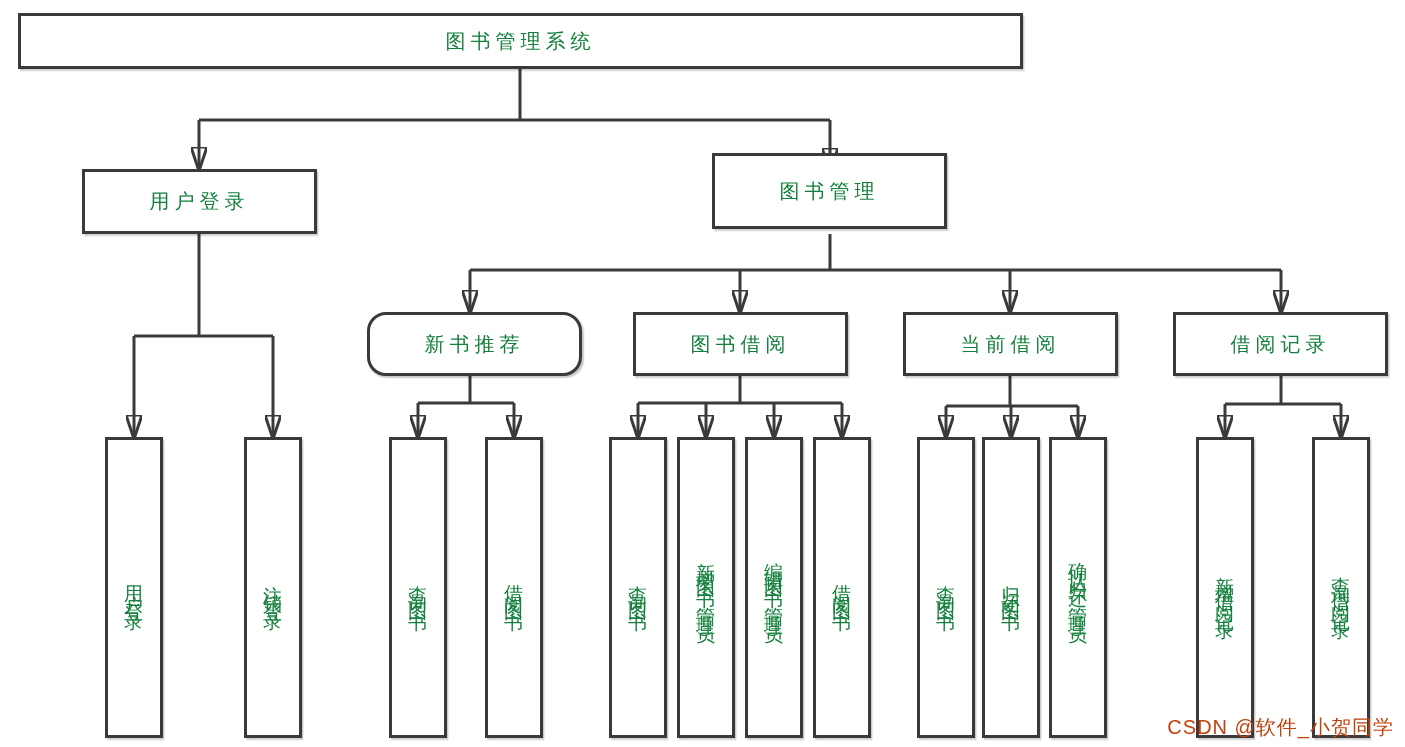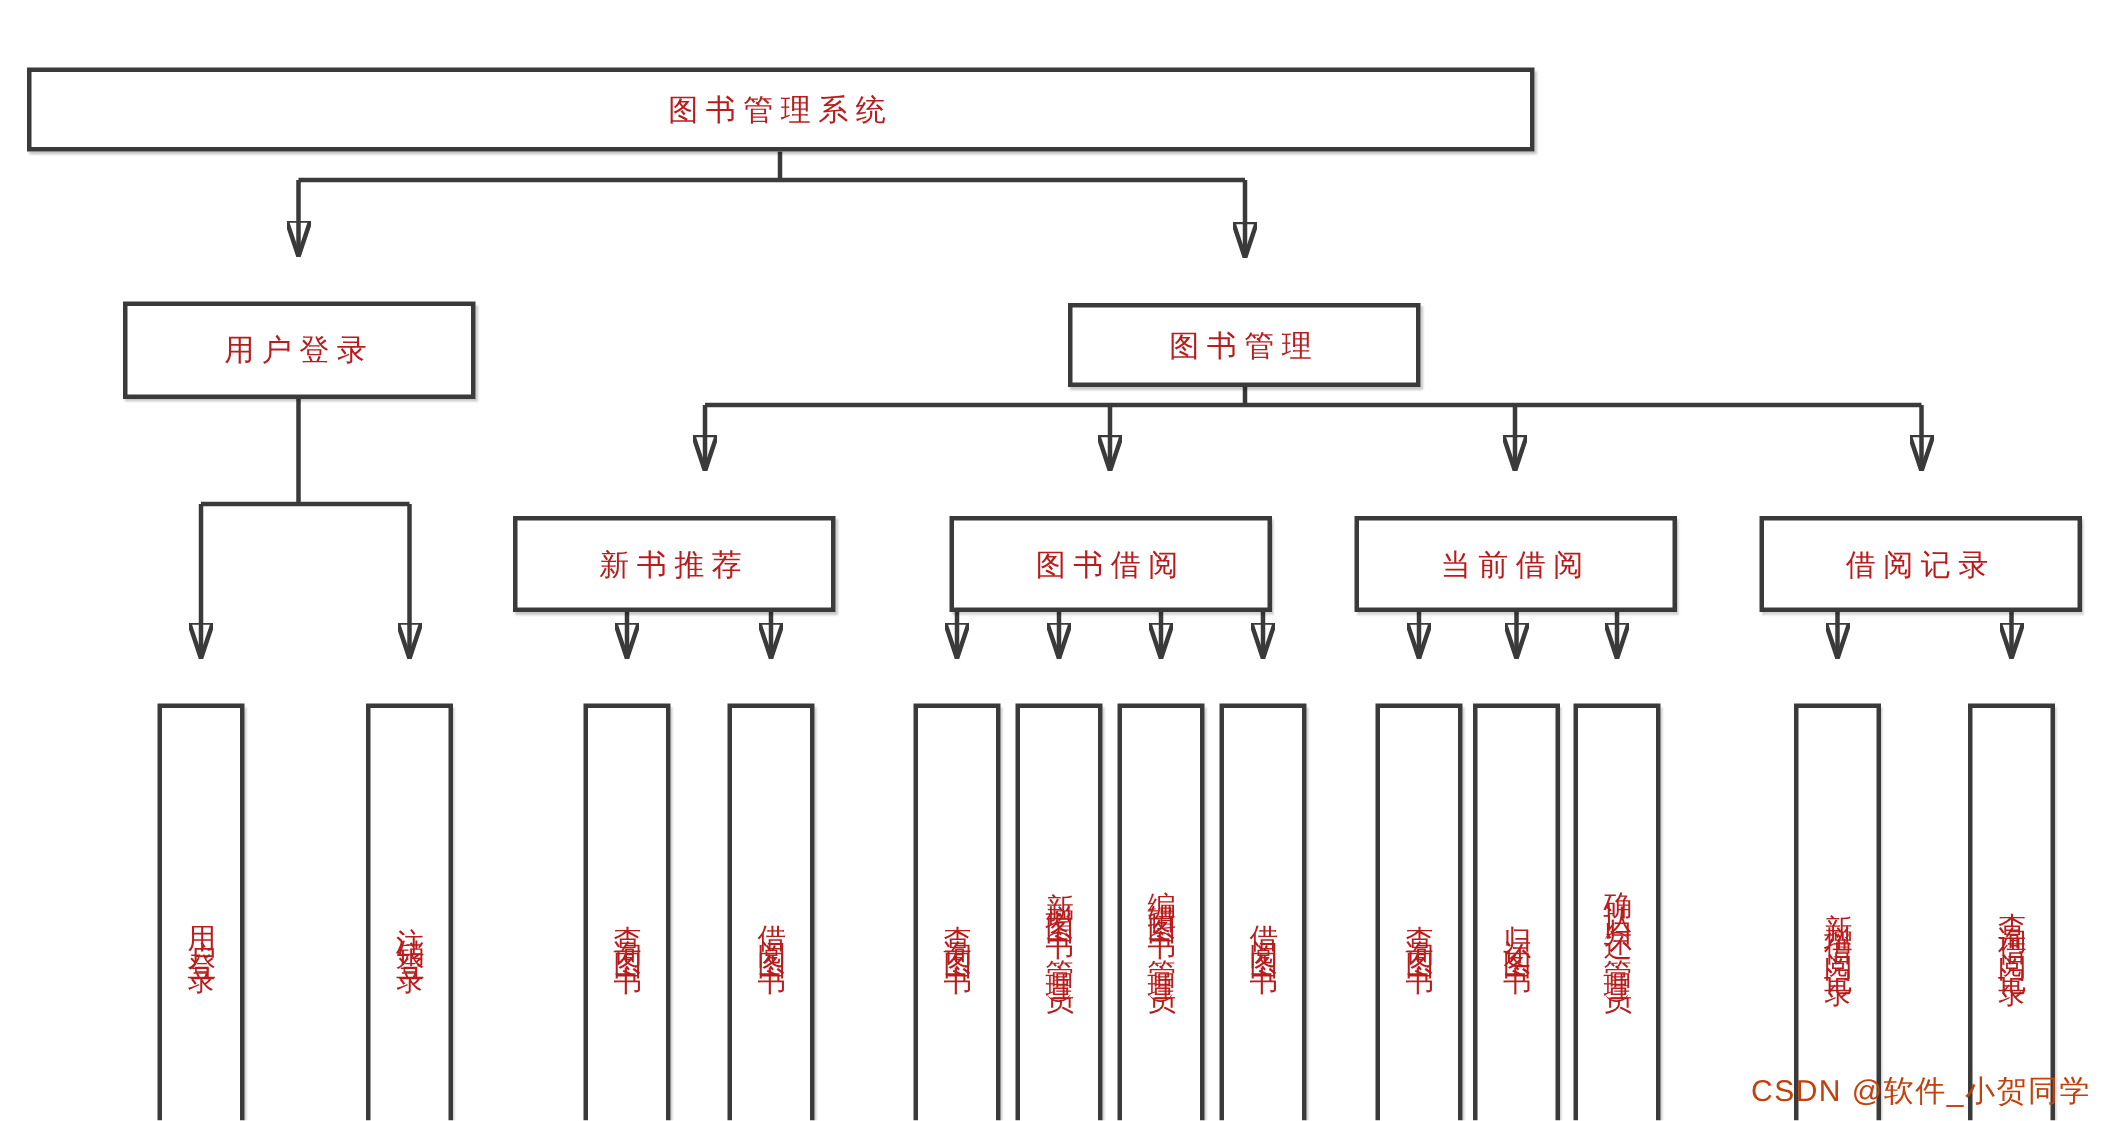--- a/index.html
+++ b/index.html
@@ -14,25 +14,24 @@
   #wires { position: absolute; left: 0; top: 0; width: 1405px; height: 747px; }
   #wires path { stroke: #3a3a3a; stroke-width: 3; fill: none; }
   .node {
     position: absolute;
     box-sizing: border-box;
     border: 3px solid #3a3a3a;
     background: #ffffff;
     display: flex;
     align-items: center;
     justify-content: center;
-    color: #b91c1c;
+    color: #15803d;
     font-size: 20px;
     letter-spacing: 5px;
     box-shadow: 1.5px 2px 1.5px rgba(0,0,0,0.22);
-    margin-top: 32px;
   }
   .vnode { font-size: 19px; letter-spacing: normal; }
   .vnode .vtext {
     writing-mode: vertical-rl;
     letter-spacing: 9px;
     line-height: 1;
     max-height: 292px;
   }
   #watermark {
     position: absolute;
@@ -112,25 +111,25 @@
     </g>
   </svg>
 
   <div class="node" style="left:18px; top:13px; width:1005px; height:56px;">
     <span>图书管理系统</span>
   </div>
 
   <div class="node" style="left:82px; top:169px; width:235px; height:65px;">
     <span>用户登录</span>
   </div>
-  <div class="node" style="left:712px; top:170px; width:235px; height:56px;">
+  <div class="node" style="left:712px; top:153px; width:235px; height:76px;">
     <span>图书管理</span>
   </div>
 
-  <div class="node" style="left:342px; top:312px; width:215px; height:64px;">
+  <div class="node" style="left:367px; top:312px; width:215px; height:64px;border-radius:19px;">
     <span>新书推荐</span>
   </div>
   <div class="node" style="left:633px; top:312px; width:215px; height:64px;">
     <span>图书借阅</span>
   </div>
   <div class="node" style="left:903px; top:312px; width:215px; height:64px;text-align:center;">
     <span>当前借阅</span>
   </div>
   <div class="node" style="left:1173px; top:312px; width:215px; height:64px;font-family:Liberation Serif, serif;">
     <span>借阅记录</span>

